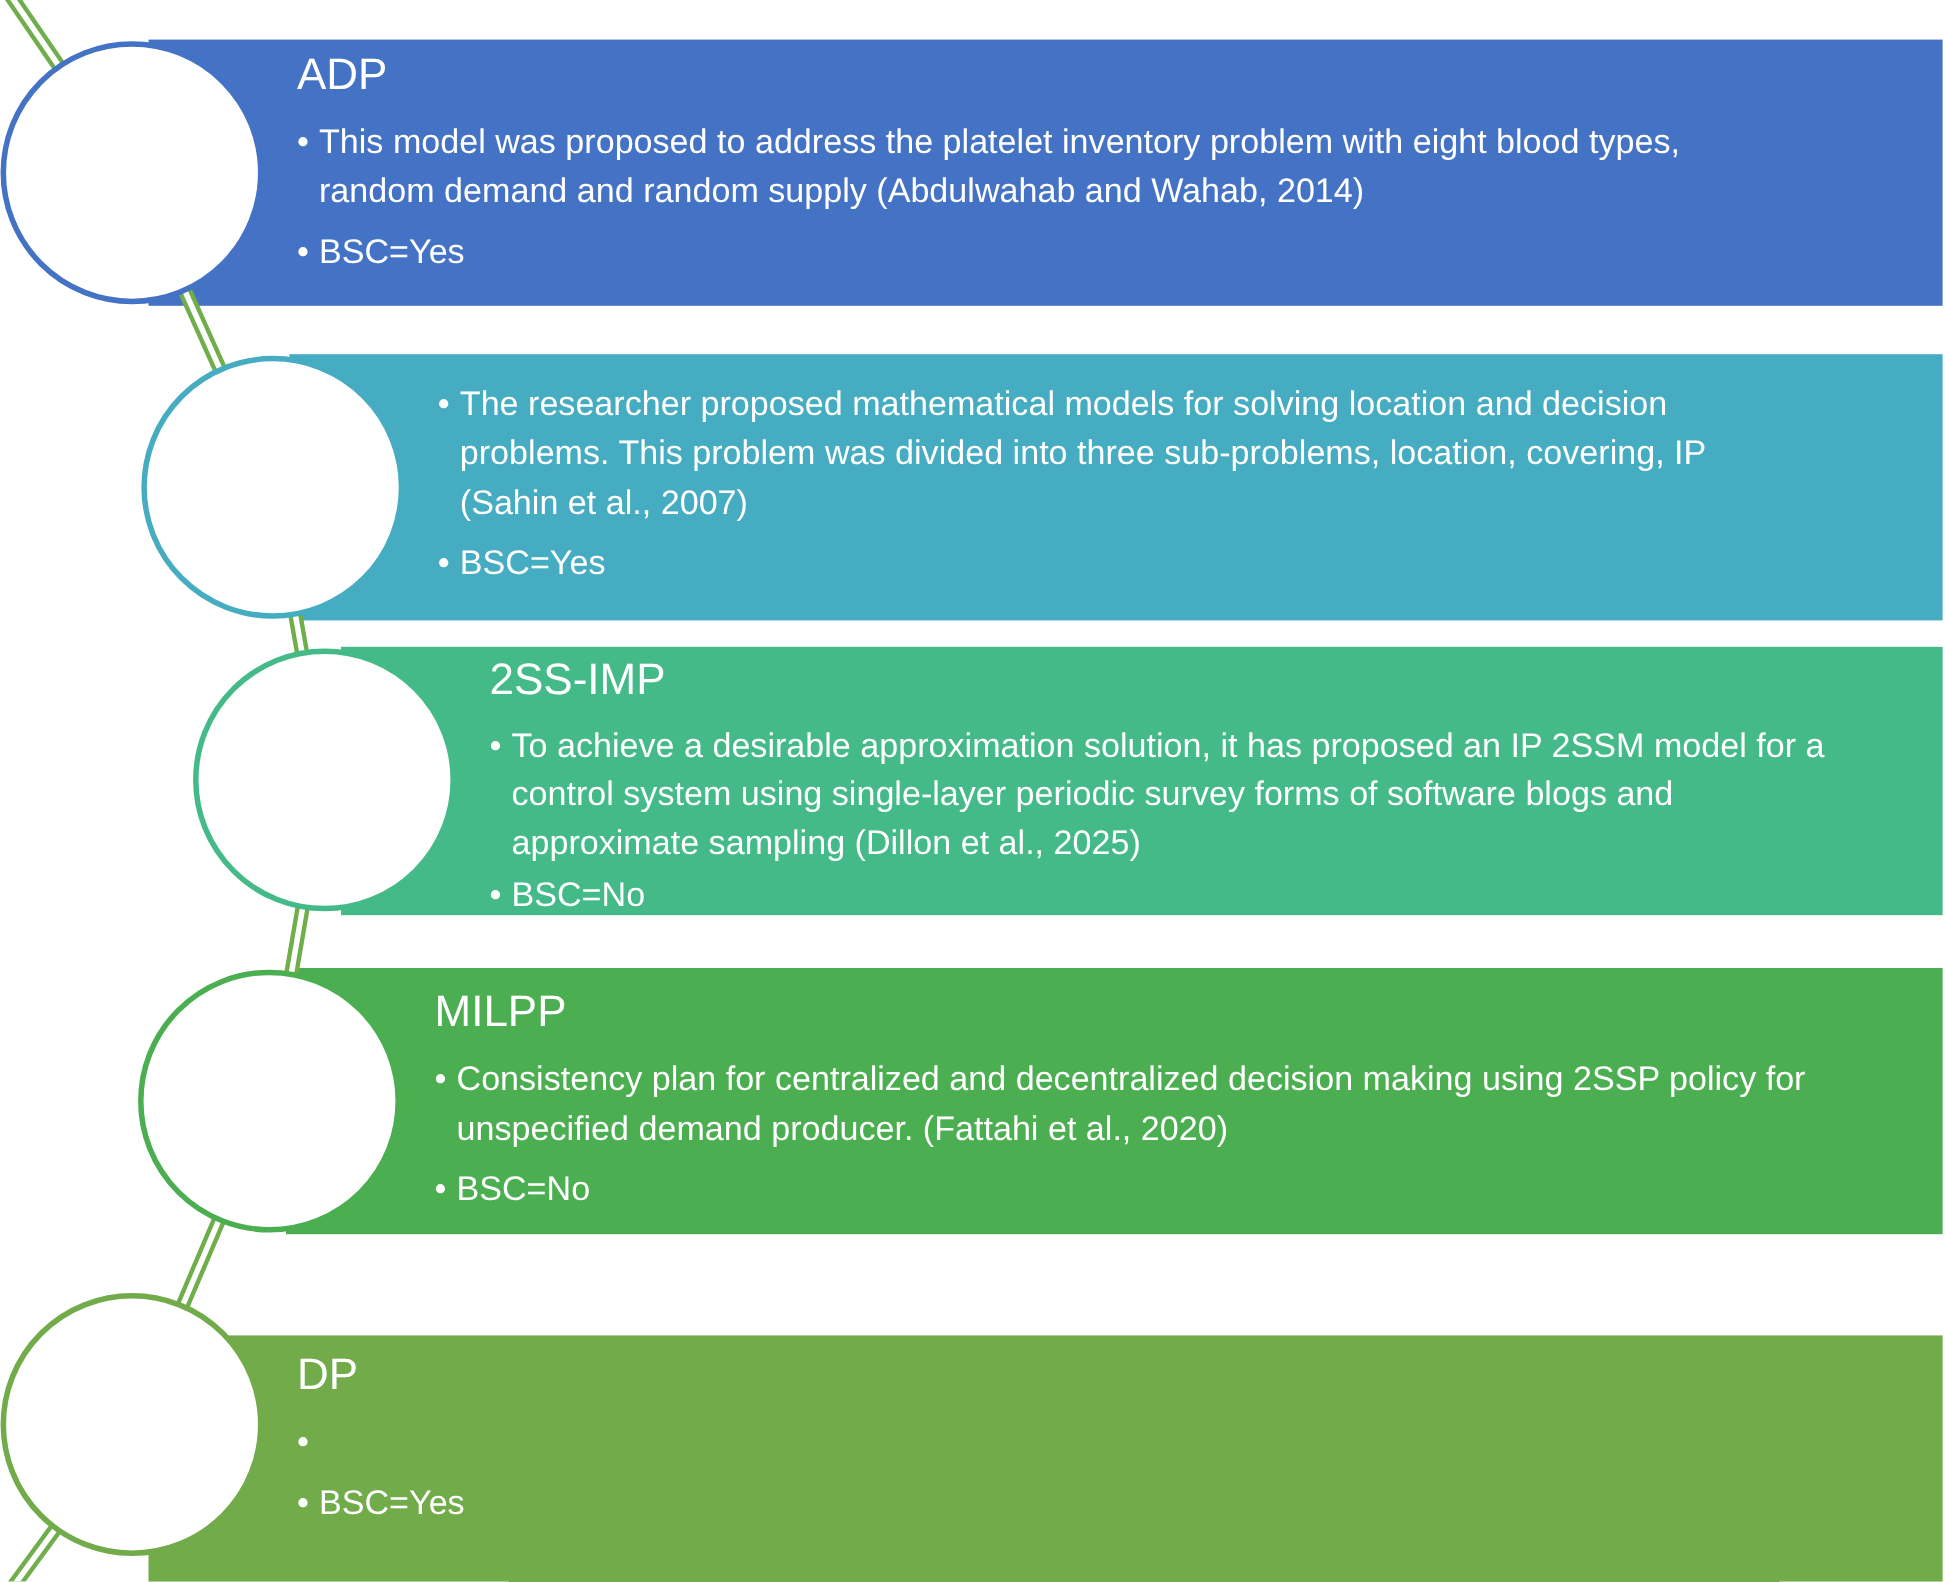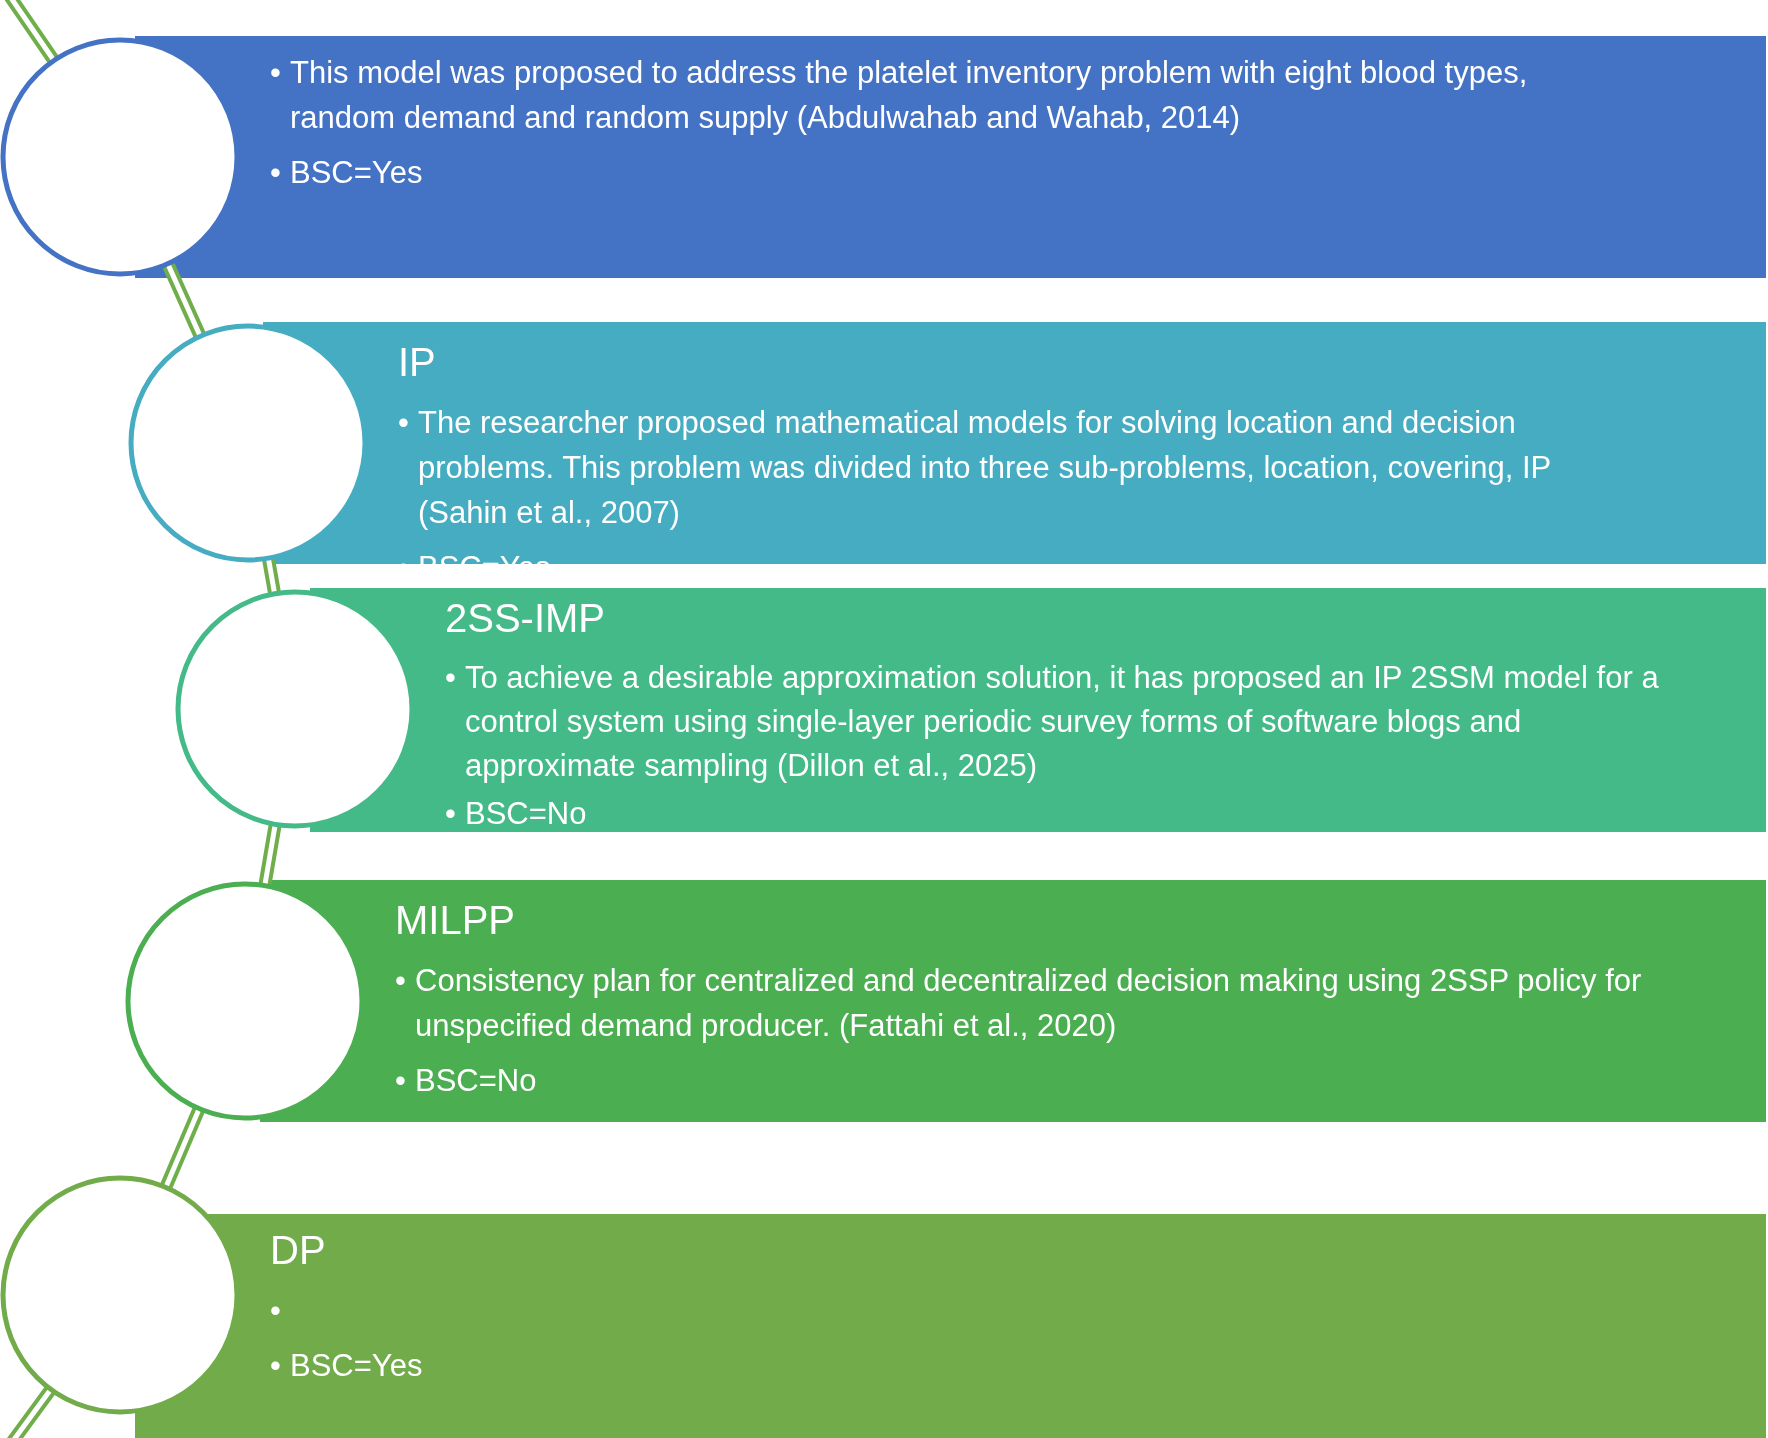--- a/index.html
+++ b/index.html
@@ -40,33 +40,33 @@
     position:absolute; left:0; top:0;
     z-index:2; pointer-events:none;
   }
 </style>
 </head>
 <body>
 
 <div class="canvas">
 
   <section class="band band1" style="background: rgb(68, 114, 196);">
+    <h2 class="title">ADP</h2>
     <div class="bullet">
       <span class="dot">•</span>
       <span class="btext">This model was proposed to address the platelet inventory problem with eight blood types,
 random demand and random supply (Abdulwahab and Wahab, 2014)</span>
     </div>
     <div class="bullet bsc">
       <span class="dot">•</span>
       <span class="btext">BSC=Yes</span>
     </div>
   </section>
 
   <section class="band band2" style="background: rgb(69, 172, 194);">
-    <h2 class="title">IP</h2>
     <div class="bullet">
       <span class="dot">•</span>
       <span class="btext">The researcher proposed mathematical models for solving location and decision
 problems. This problem was divided into three sub-problems, location, covering, IP
 (Sahin et al., 2007)</span>
     </div>
     <div class="bullet bsc">
       <span class="dot">•</span>
       <span class="btext">BSC=Yes</span>
     </div>

